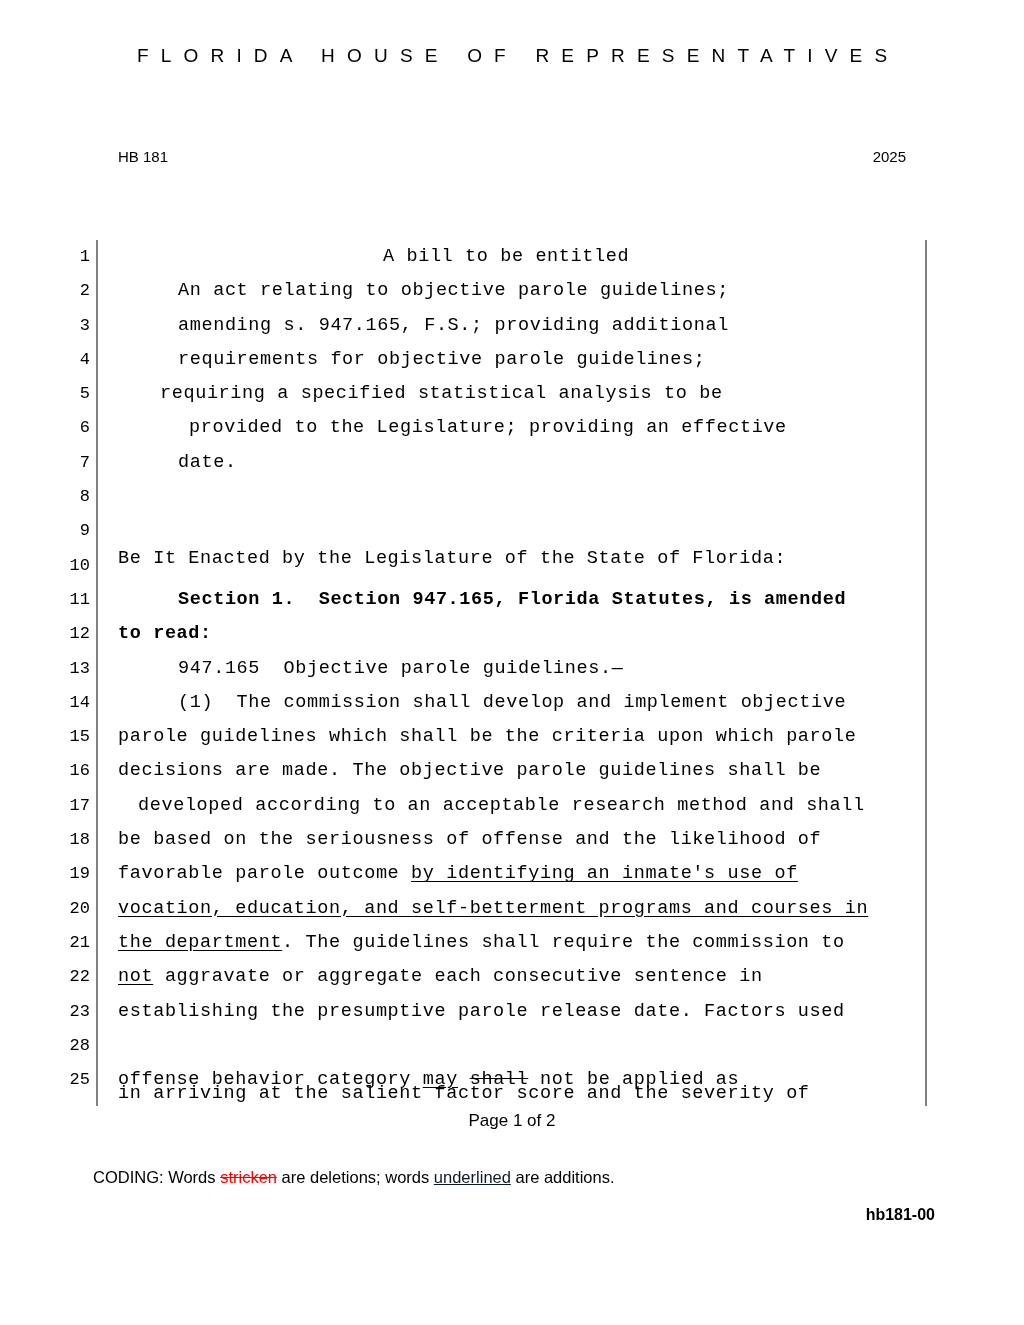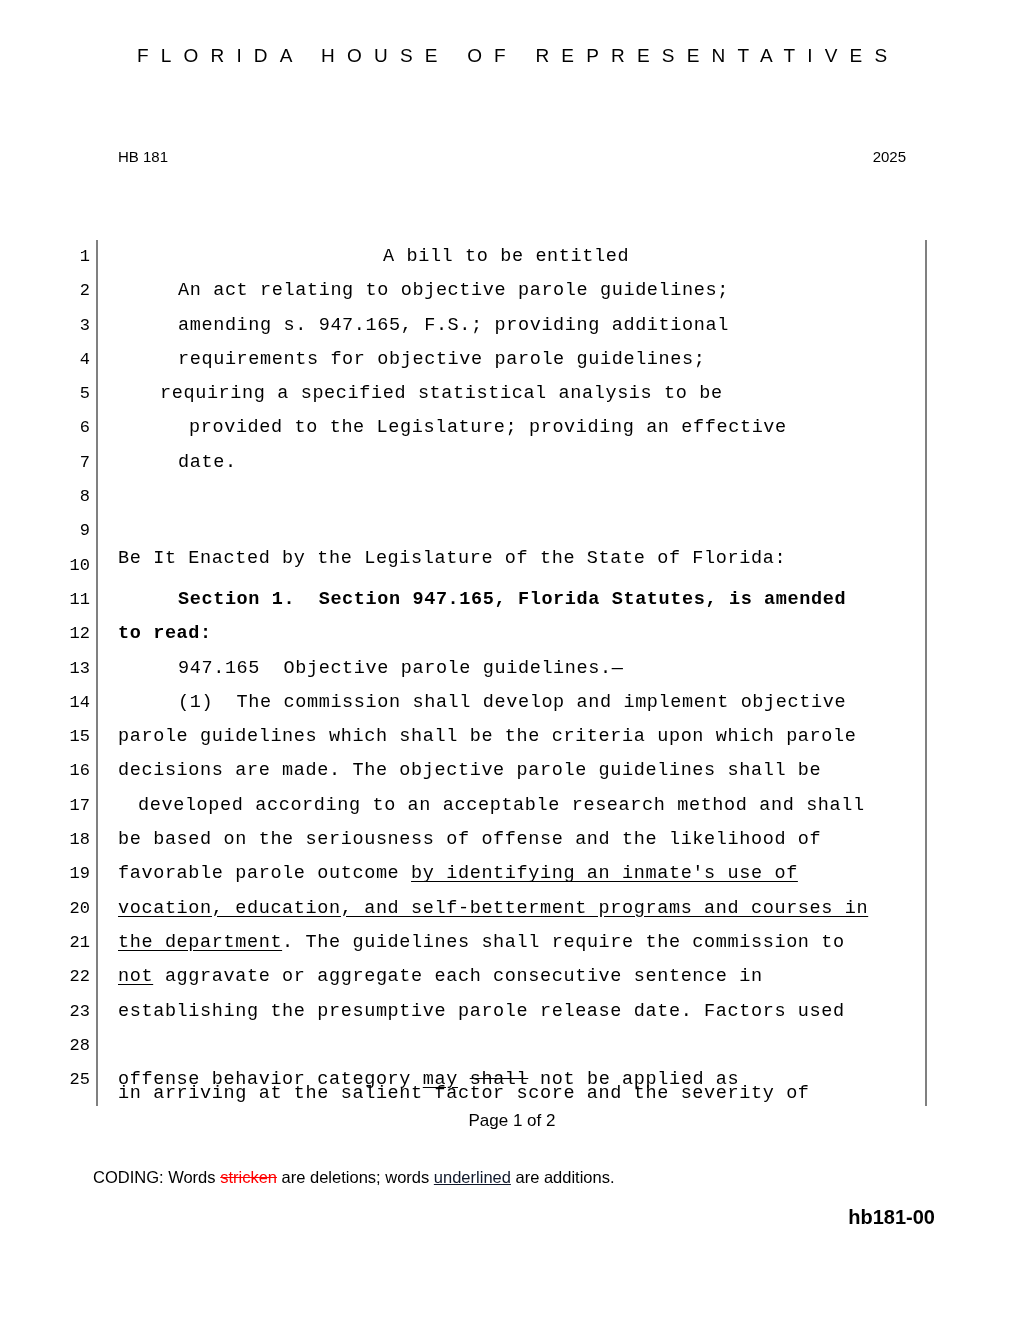--- a/index.html
+++ b/index.html
@@ -142,21 +142,21 @@
     text-decoration: underline;
   }
 
   .doc-id {
     position: absolute;
     top: 1206px;
     left: 0;
     width: 935px;
     text-align: right;
     font-family: "Liberation Sans", sans-serif;
-    font-size: 20px;
+    font-size: 16px;
     font-weight: bold;
   }
 </style>
 </head>
 <body>
 
 <div class="chamber-title">FLORIDA HOUSE OF REPRESENTATIVES</div>
 
 <div class="doc-header">
   <span class="bill-no">HB 181</span>

